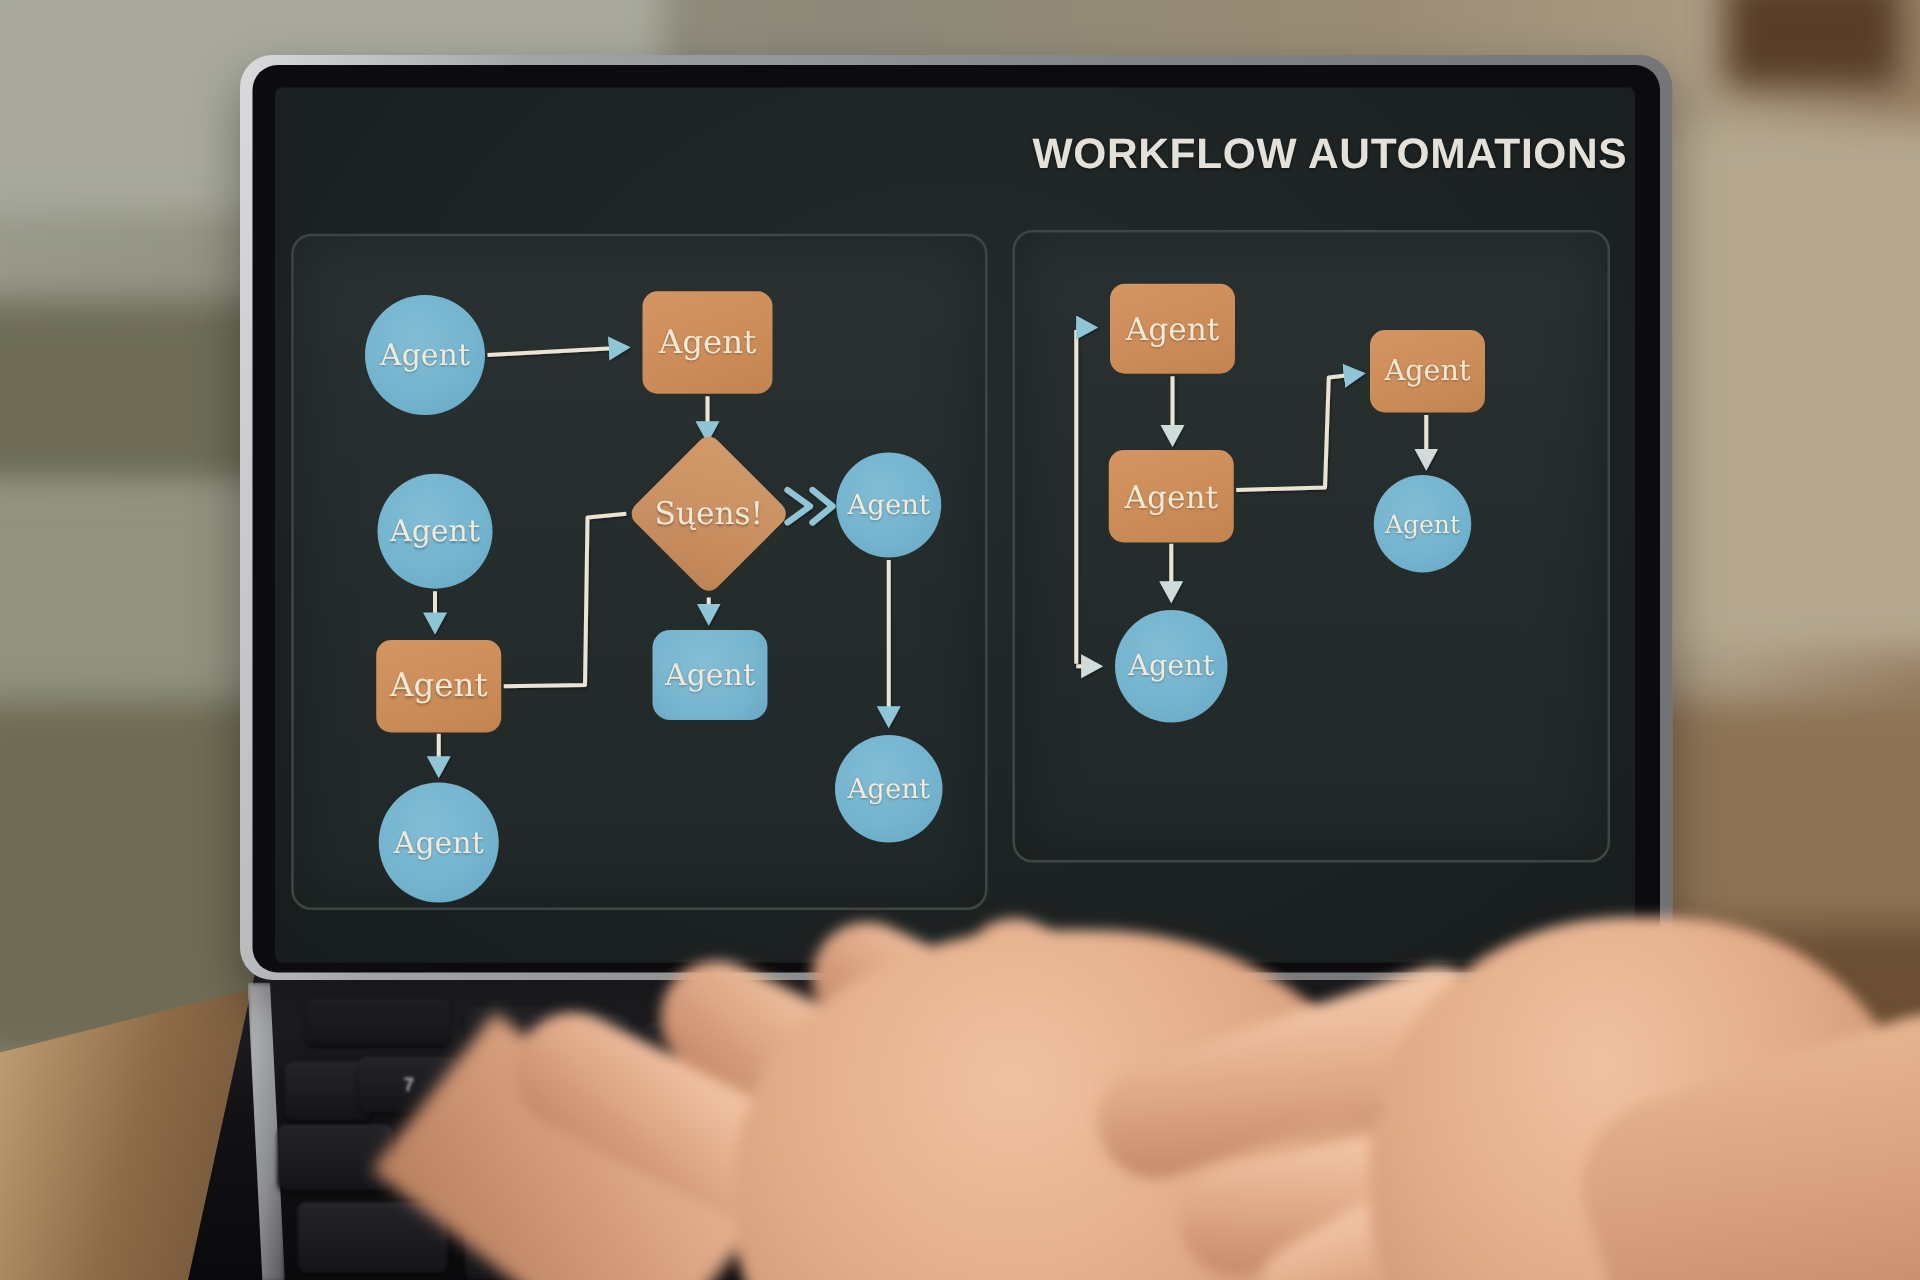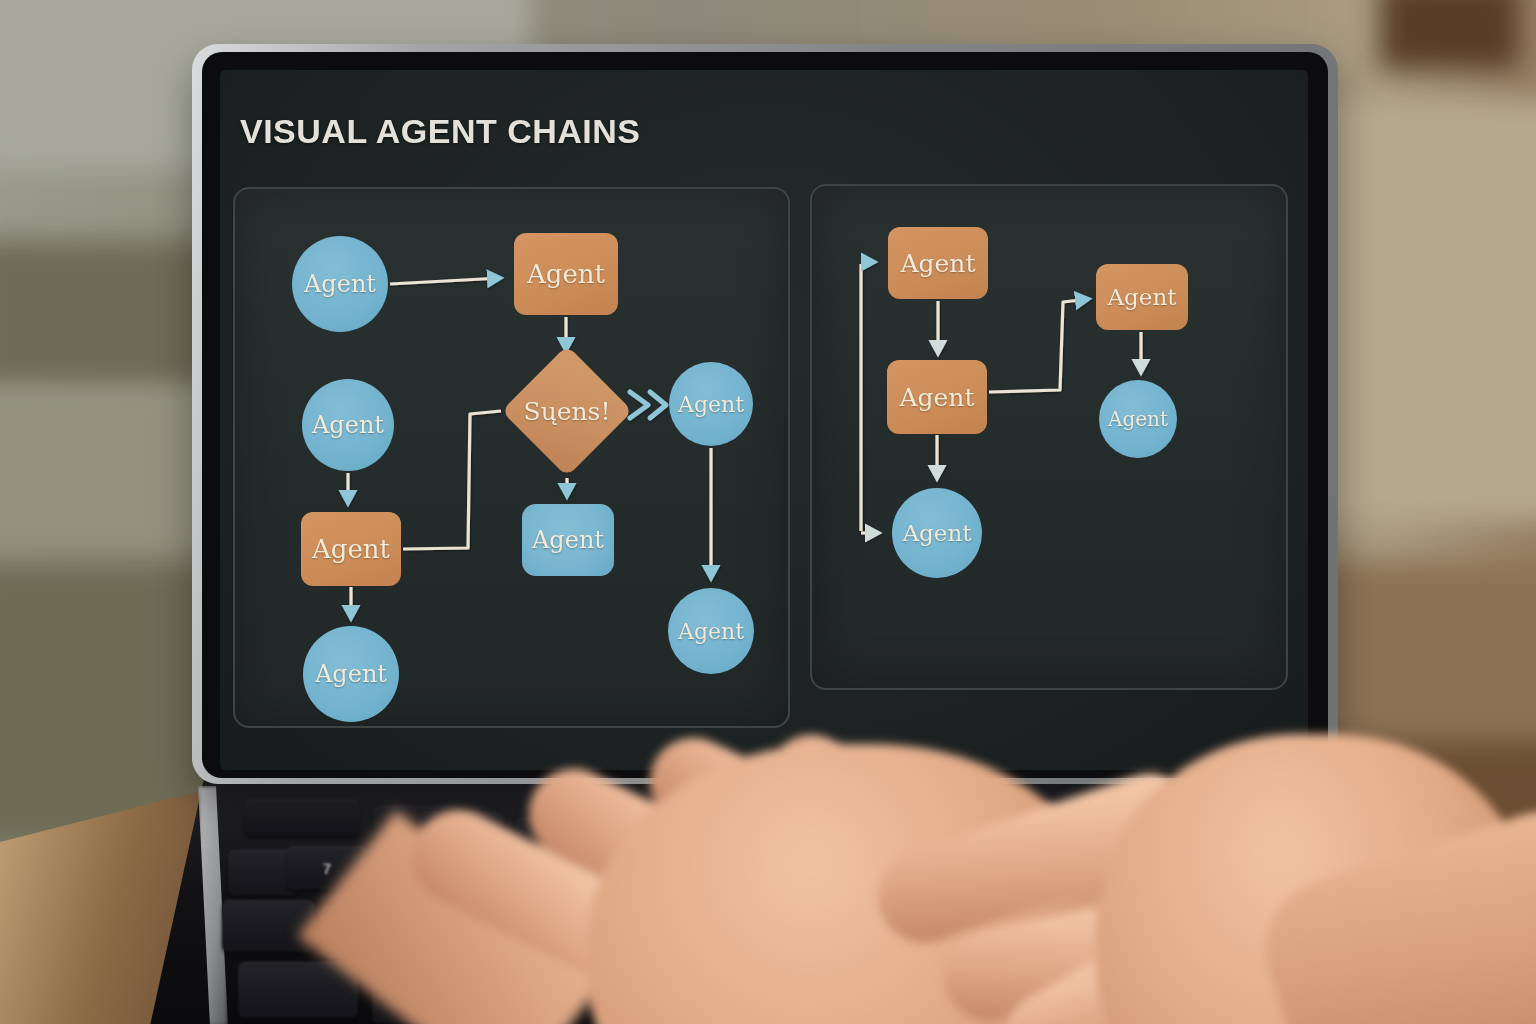--- a/index.html
+++ b/index.html
@@ -170,21 +170,21 @@
       <div class="key" style="left:1130px;top:942px;width:100px;height:54px"></div>
     </div>
     <div class="deck-edge-r"></div>
 
     <div class="lid">
       <div class="bezel">
         <div class="screen"></div>
       </div>
     </div>
 
-    <div class="title title-left">VISUAL AGENT CHAINS</div>
+    <div class="title title-right">WORKFLOW AUTOMATIONS</div>
     <div class="panel panel-left"></div>
     <div class="panel panel-right"></div>
 
     <svg class="connectors" width="1536" height="1024" viewBox="0 0 1536 1024">
       <defs>
         <marker id="ah" markerWidth="8" markerHeight="8" refX="4.4" refY="3" orient="auto" markerUnits="strokeWidth">
           <path d="M0,0 L5.5,3 L0,6 Z" fill="#8fc6d7"></path>
         </marker>
         <marker id="ah2" markerWidth="8" markerHeight="8" refX="4.4" refY="3" orient="auto" markerUnits="strokeWidth">
           <path d="M0,0 L5.5,3 L0,6 Z" fill="#cfdcda"></path>

